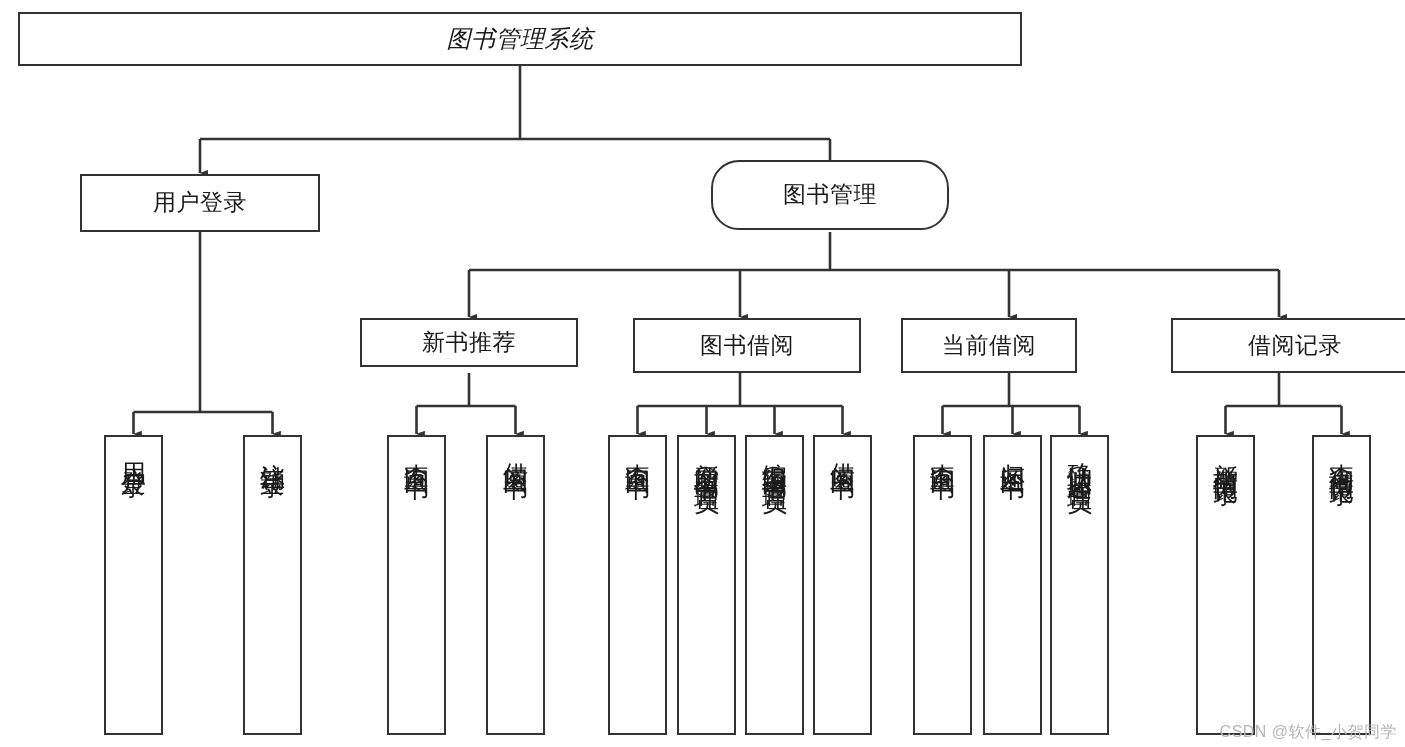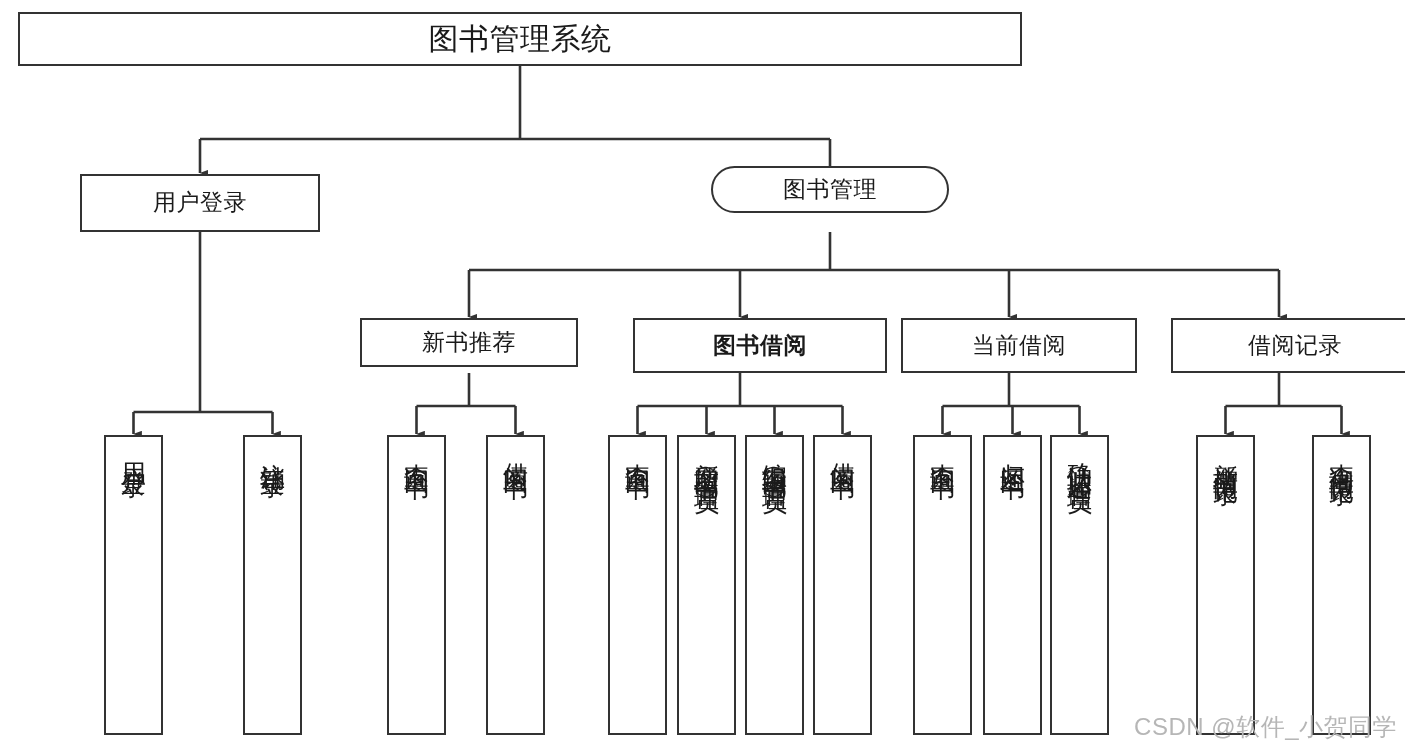--- a/index.html
+++ b/index.html
@@ -40,40 +40,41 @@
     line-height: 1.18;
     white-space: pre;
     text-align: center;
   }
   
   .node.horiz .lbl {
     font-size: 23px;
     letter-spacing: 0.5px;
   }
   .node.root .lbl {
-    font-size: 30px;
+    font-size: 24px;
+    font-style: italic;
   }
   
   .node.vert {
     align-items: flex-start;
     justify-content: center;
     padding-top: 6px;
   }
   .node.vert .lbl {
     writing-mode: vertical-rl;
     text-orientation: upright;
     font-size: 25px;
     letter-spacing: 4px;
     line-height: 1;
   }
   .watermark {
     position: absolute;
     right: 8px;
     bottom: 4px;
-    font-size: 24px;
+    font-size: 16px;
     color: #b6b6b6;
     letter-spacing: 0.5px;
     z-index: 3;
     white-space: nowrap;
   }
 </style>
 </head>
 <body>
 
 <div id="canvas">
@@ -121,30 +122,30 @@
       </g>
   </svg>
 
   <div id="nodes-layer">
       <div class="node horiz root" style="left: 18px; top: 12px; width: 1004px; height: 54px;">
         <span class="lbl">图书管理系统</span>
       </div>
       <div class="node horiz" style="left: 80px; top: 174px; width: 240px; height: 58px;">
         <span class="lbl">用户登录</span>
       </div>
-      <div class="node horiz" style="left: 711px; top: 166px; width: 238px; height: 47px; border-radius: 28px;">
+      <div class="node horiz" style="left: 711px; top: 160px; width: 238px; height: 70px; border-radius: 28px;">
         <span class="lbl">图书管理</span>
       </div>
       <div class="node horiz" style="left: 360px; top: 318px; width: 218px; height: 49px;">
         <span class="lbl">新书推荐</span>
       </div>
-      <div class="node horiz" style="left: 633px; top: 318px; width: 254px; height: 55px; font-weight: bold;">
+      <div class="node horiz" style="left: 633px; top: 318px; width: 228px; height: 55px;">
         <span class="lbl">图书借阅</span>
       </div>
-      <div class="node horiz" style="left: 901px; top: 318px; width: 236px; height: 55px;">
+      <div class="node horiz" style="left: 901px; top: 318px; width: 176px; height: 55px;">
         <span class="lbl">当前借阅</span>
       </div>
       <div class="node horiz" style="left: 1171px; top: 318px; width: 248px; height: 55px;">
         <span class="lbl">借阅记录</span>
       </div>
       <div class="node vert" style="left: 104px; top: 435px; width: 59px; height: 300px;">
         <span class="lbl">用户登录</span>
       </div>
       <div class="node vert" style="left: 243px; top: 435px; width: 59px; height: 300px;">
         <span class="lbl">注销登录</span>

